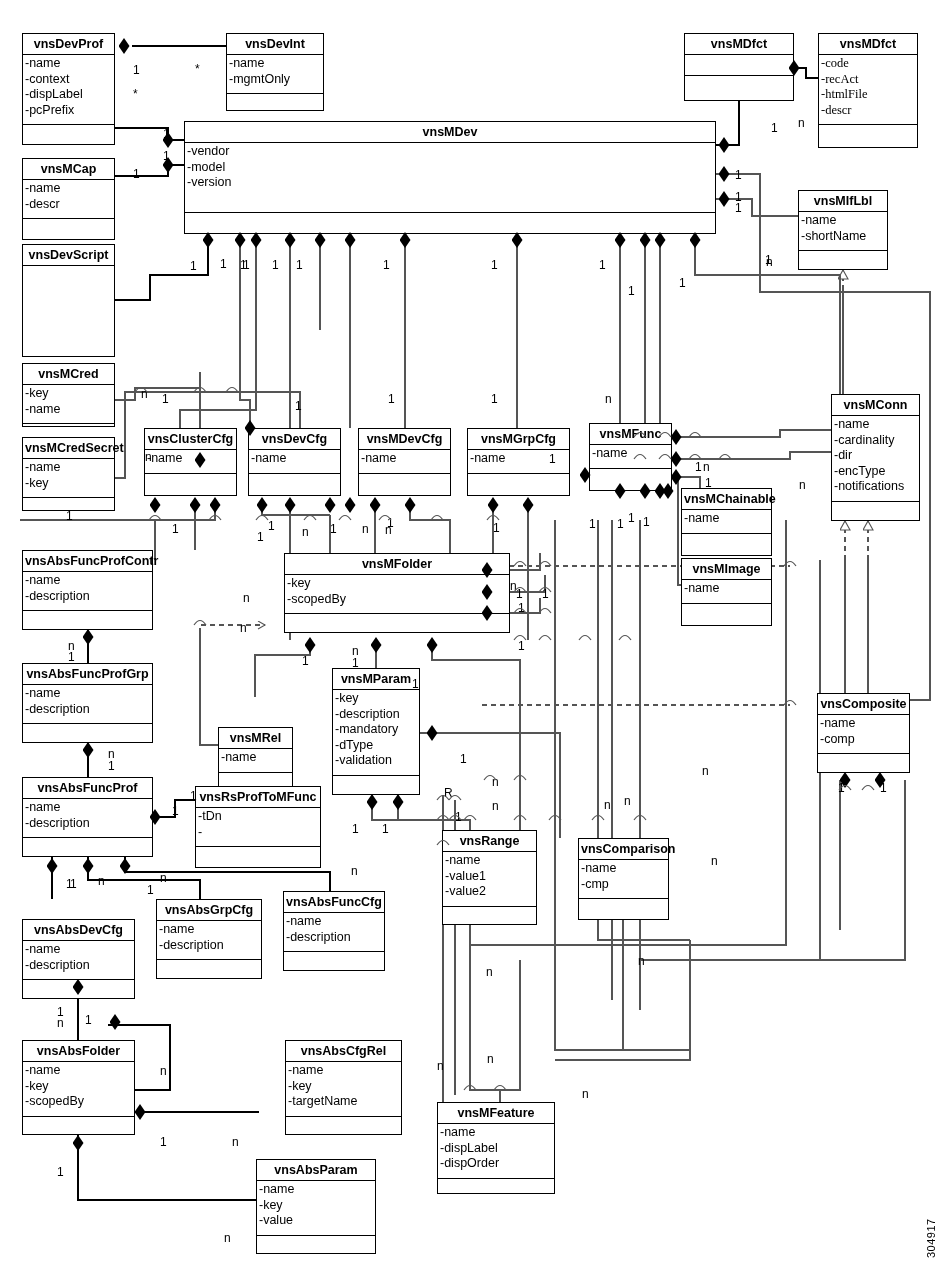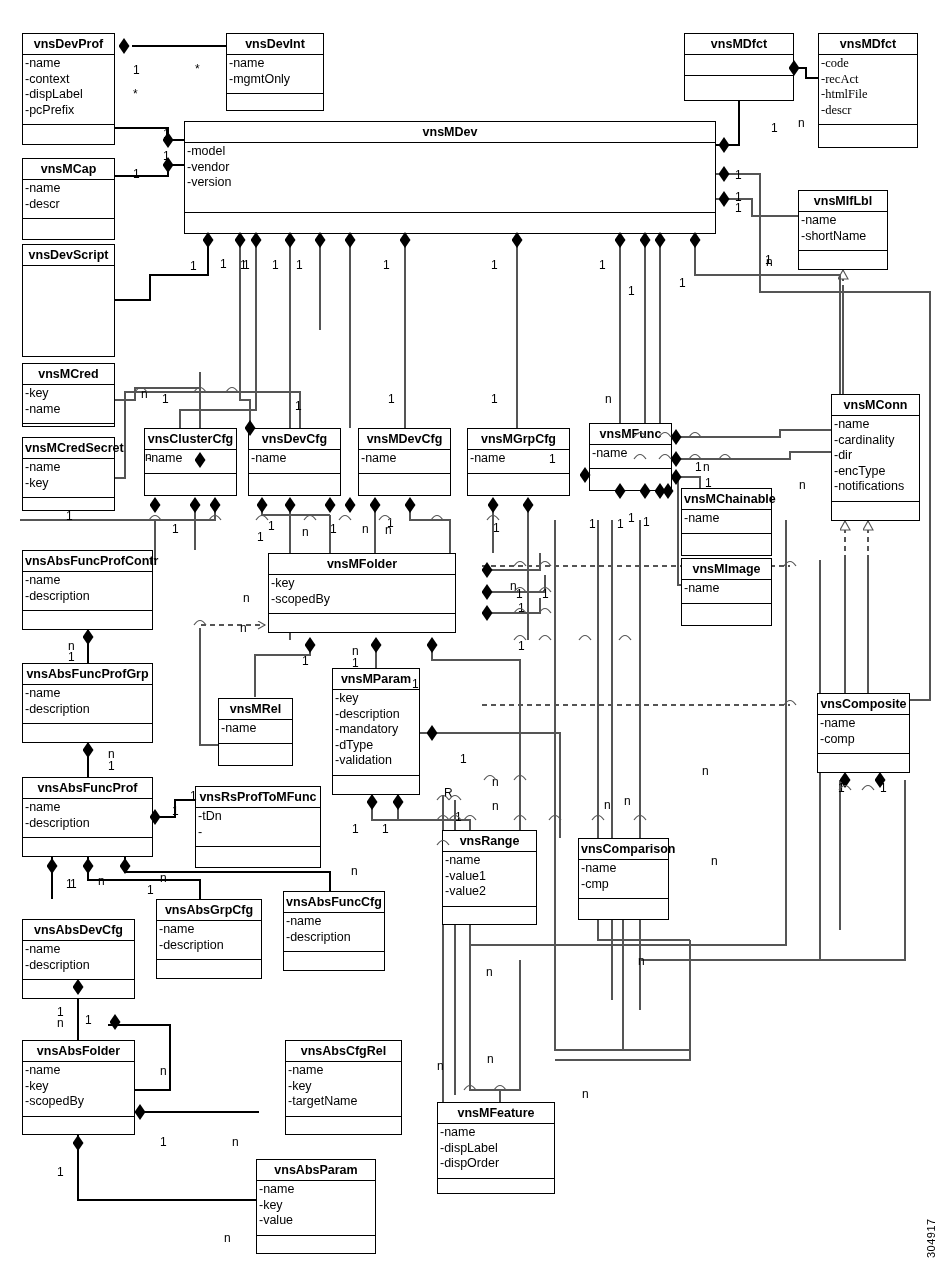--- a/index.html
+++ b/index.html
@@ -164,22 +164,22 @@
           <div>-code</div>
           <div>-recAct</div>
           <div>-htmlFile</div>
           <div>-descr</div>
         </div>
         <div class="ops"></div>
       </div>
       <div class="uml" style="left: 184px; top: 121px; width: 532px; height: 113px;">
         <div class="hdr">vnsMDev</div>
         <div class="attrs" style="height: 66px;">
+          <div>-vendor</div>
           <div>-model</div>
-          <div>-vendor</div>
           <div>-version</div>
         </div>
         <div class="ops"></div>
       </div>
       <div class="uml" style="left: 22px; top: 158px; width: 93px; height: 82px;">
         <div class="hdr">vnsMCap</div>
         <div class="attrs" style="height: 35px;">
           <div>-name</div>
           <div>-descr</div>
         </div>
@@ -274,21 +274,21 @@
         <div class="ops"></div>
       </div>
       <div class="uml" style="left: 22px; top: 550px; width: 131px; height: 80px;">
         <div class="hdr">vnsAbsFuncProfContr</div>
         <div class="attrs" style="height: 35px;">
           <div>-name</div>
           <div>-description</div>
         </div>
         <div class="ops"></div>
       </div>
-      <div class="uml" style="left: 268px; top: 553px; width: 188px; height: 80px;">
+      <div class="uml" style="left: 284px; top: 553px; width: 226px; height: 80px;">
         <div class="hdr">vnsMFolder</div>
         <div class="attrs" style="height: 35px;">
           <div>-key</div>
           <div>-scopedBy</div>
         </div>
         <div class="ops"></div>
       </div>
       <div class="uml" style="left: 22px; top: 663px; width: 131px; height: 80px;">
         <div class="hdr">vnsAbsFuncProfGrp</div>
         <div class="attrs" style="height: 35px;">
@@ -298,21 +298,21 @@
         <div class="ops"></div>
       </div>
       <div class="uml" style="left: 817px; top: 693px; width: 93px; height: 80px;">
         <div class="hdr">vnsComposite</div>
         <div class="attrs" style="height: 35px;">
           <div>-name</div>
           <div>-comp</div>
         </div>
         <div class="ops"></div>
       </div>
-      <div class="uml" style="left: 218px; top: 698px; width: 75px; height: 68px;">
+      <div class="uml" style="left: 218px; top: 727px; width: 75px; height: 68px;">
         <div class="hdr">vnsMRel</div>
         <div class="attrs" style="height: 19.5px;">
           <div>-name</div>
         </div>
         <div class="ops"></div>
       </div>
       <div class="uml" style="left: 332px; top: 668px; width: 88px; height: 127px;">
         <div class="hdr">vnsMParam</div>
         <div class="attrs" style="height: 81.5px;">
           <div>-key</div>

